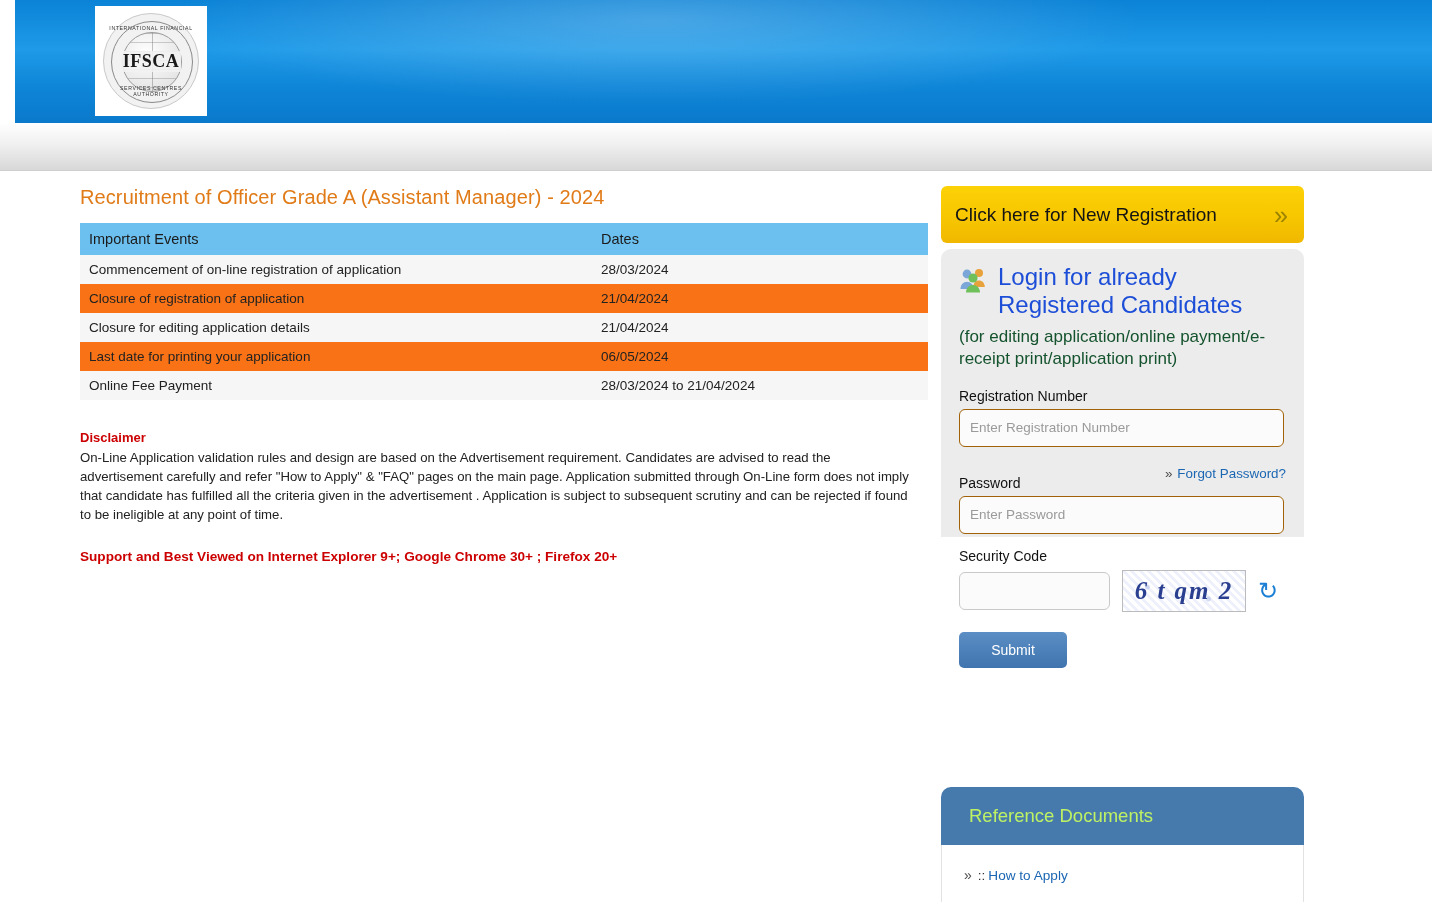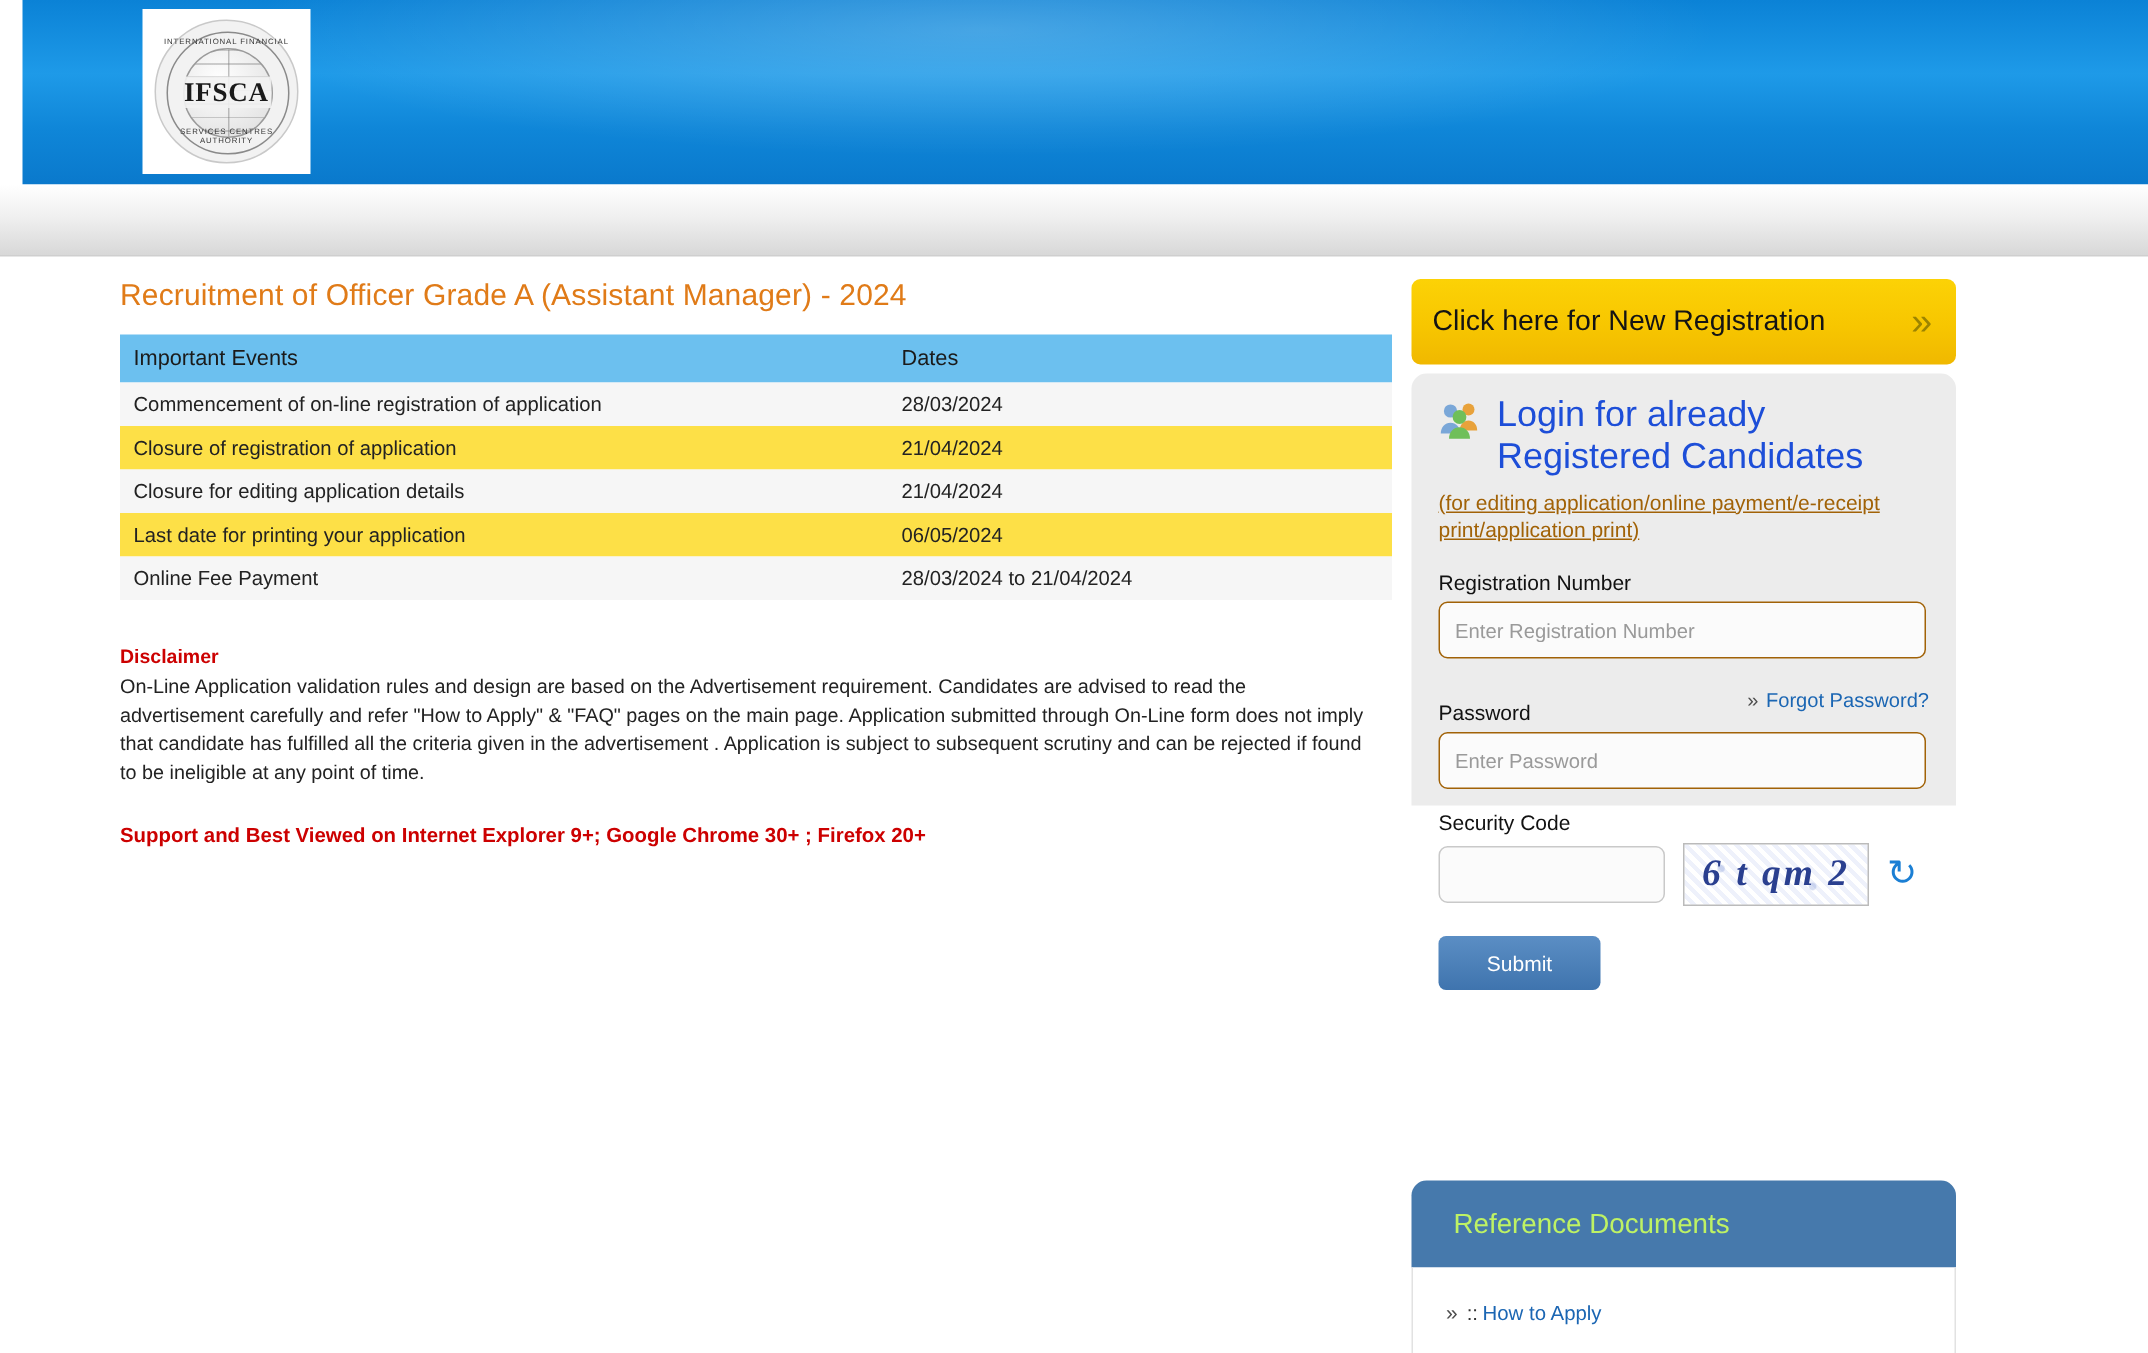--- a/index.html
+++ b/index.html
@@ -84,21 +84,21 @@
   }
 
   table.events { border-collapse: collapse; width: 848px; font-size: 13.5px; }
   table.events th {
     background: #6cc0ef; color: #1b1b1b; font-weight: normal;
     text-align: left; padding: 8px 9px; font-size: 14.5px;
     border: none;
   }
   table.events td { padding: 7px 9px; color: #222; border: none; }
   table.events tr.odd td { background: #f6f6f6; }
-  table.events tr.even td { background: #fde047; }
+  table.events tr.even td { background: #f97316; }
   table.events col.c1 { width: 512px; }
 
   .disclaimer-title {
     margin-top: 30px; color: #cc0000; font-weight: bold; font-size: 13px;
   }
   .disclaimer-body {
     margin-top: 3px; color: #222; font-size: 13.2px; line-height: 1.45;
     width: 832px;
   }
   .support-line {
@@ -137,21 +137,21 @@
   .login-head {
     display: flex; align-items: flex-start; gap: 9px;
   }
   .login-head .people-icon {
     width: 30px; height: 26px; position: relative; flex: none; margin-top: 4px;
   }
   .login-title {
     font-size: 24px; color: #1d4ed8; line-height: 1.18;
   }
   .login-note {
-    font-size: 14px; color: #a16207; line-height: 1.3; margin-top: 6px; text-decoration: underline;
+    font-size: 17px; color: #14532d; line-height: 1.3; margin-top: 6px;
   }
   .field-label { font-size: 14px; color: #111; margin-top: 18px; }
   .field-row { display: flex; align-items: center; justify-content: space-between; margin-top: 10px; }
   .forgot {
     font-size: 13.4px; color: #1b66b3; cursor: pointer;
   }
   .forgot .ch { color: #4d4d4d; margin-right: 5px; }
   input.txt {
     width: 325px; height: 38px; margin-top: 5px;
     border: 1px solid #a16207; border-radius: 6px;

